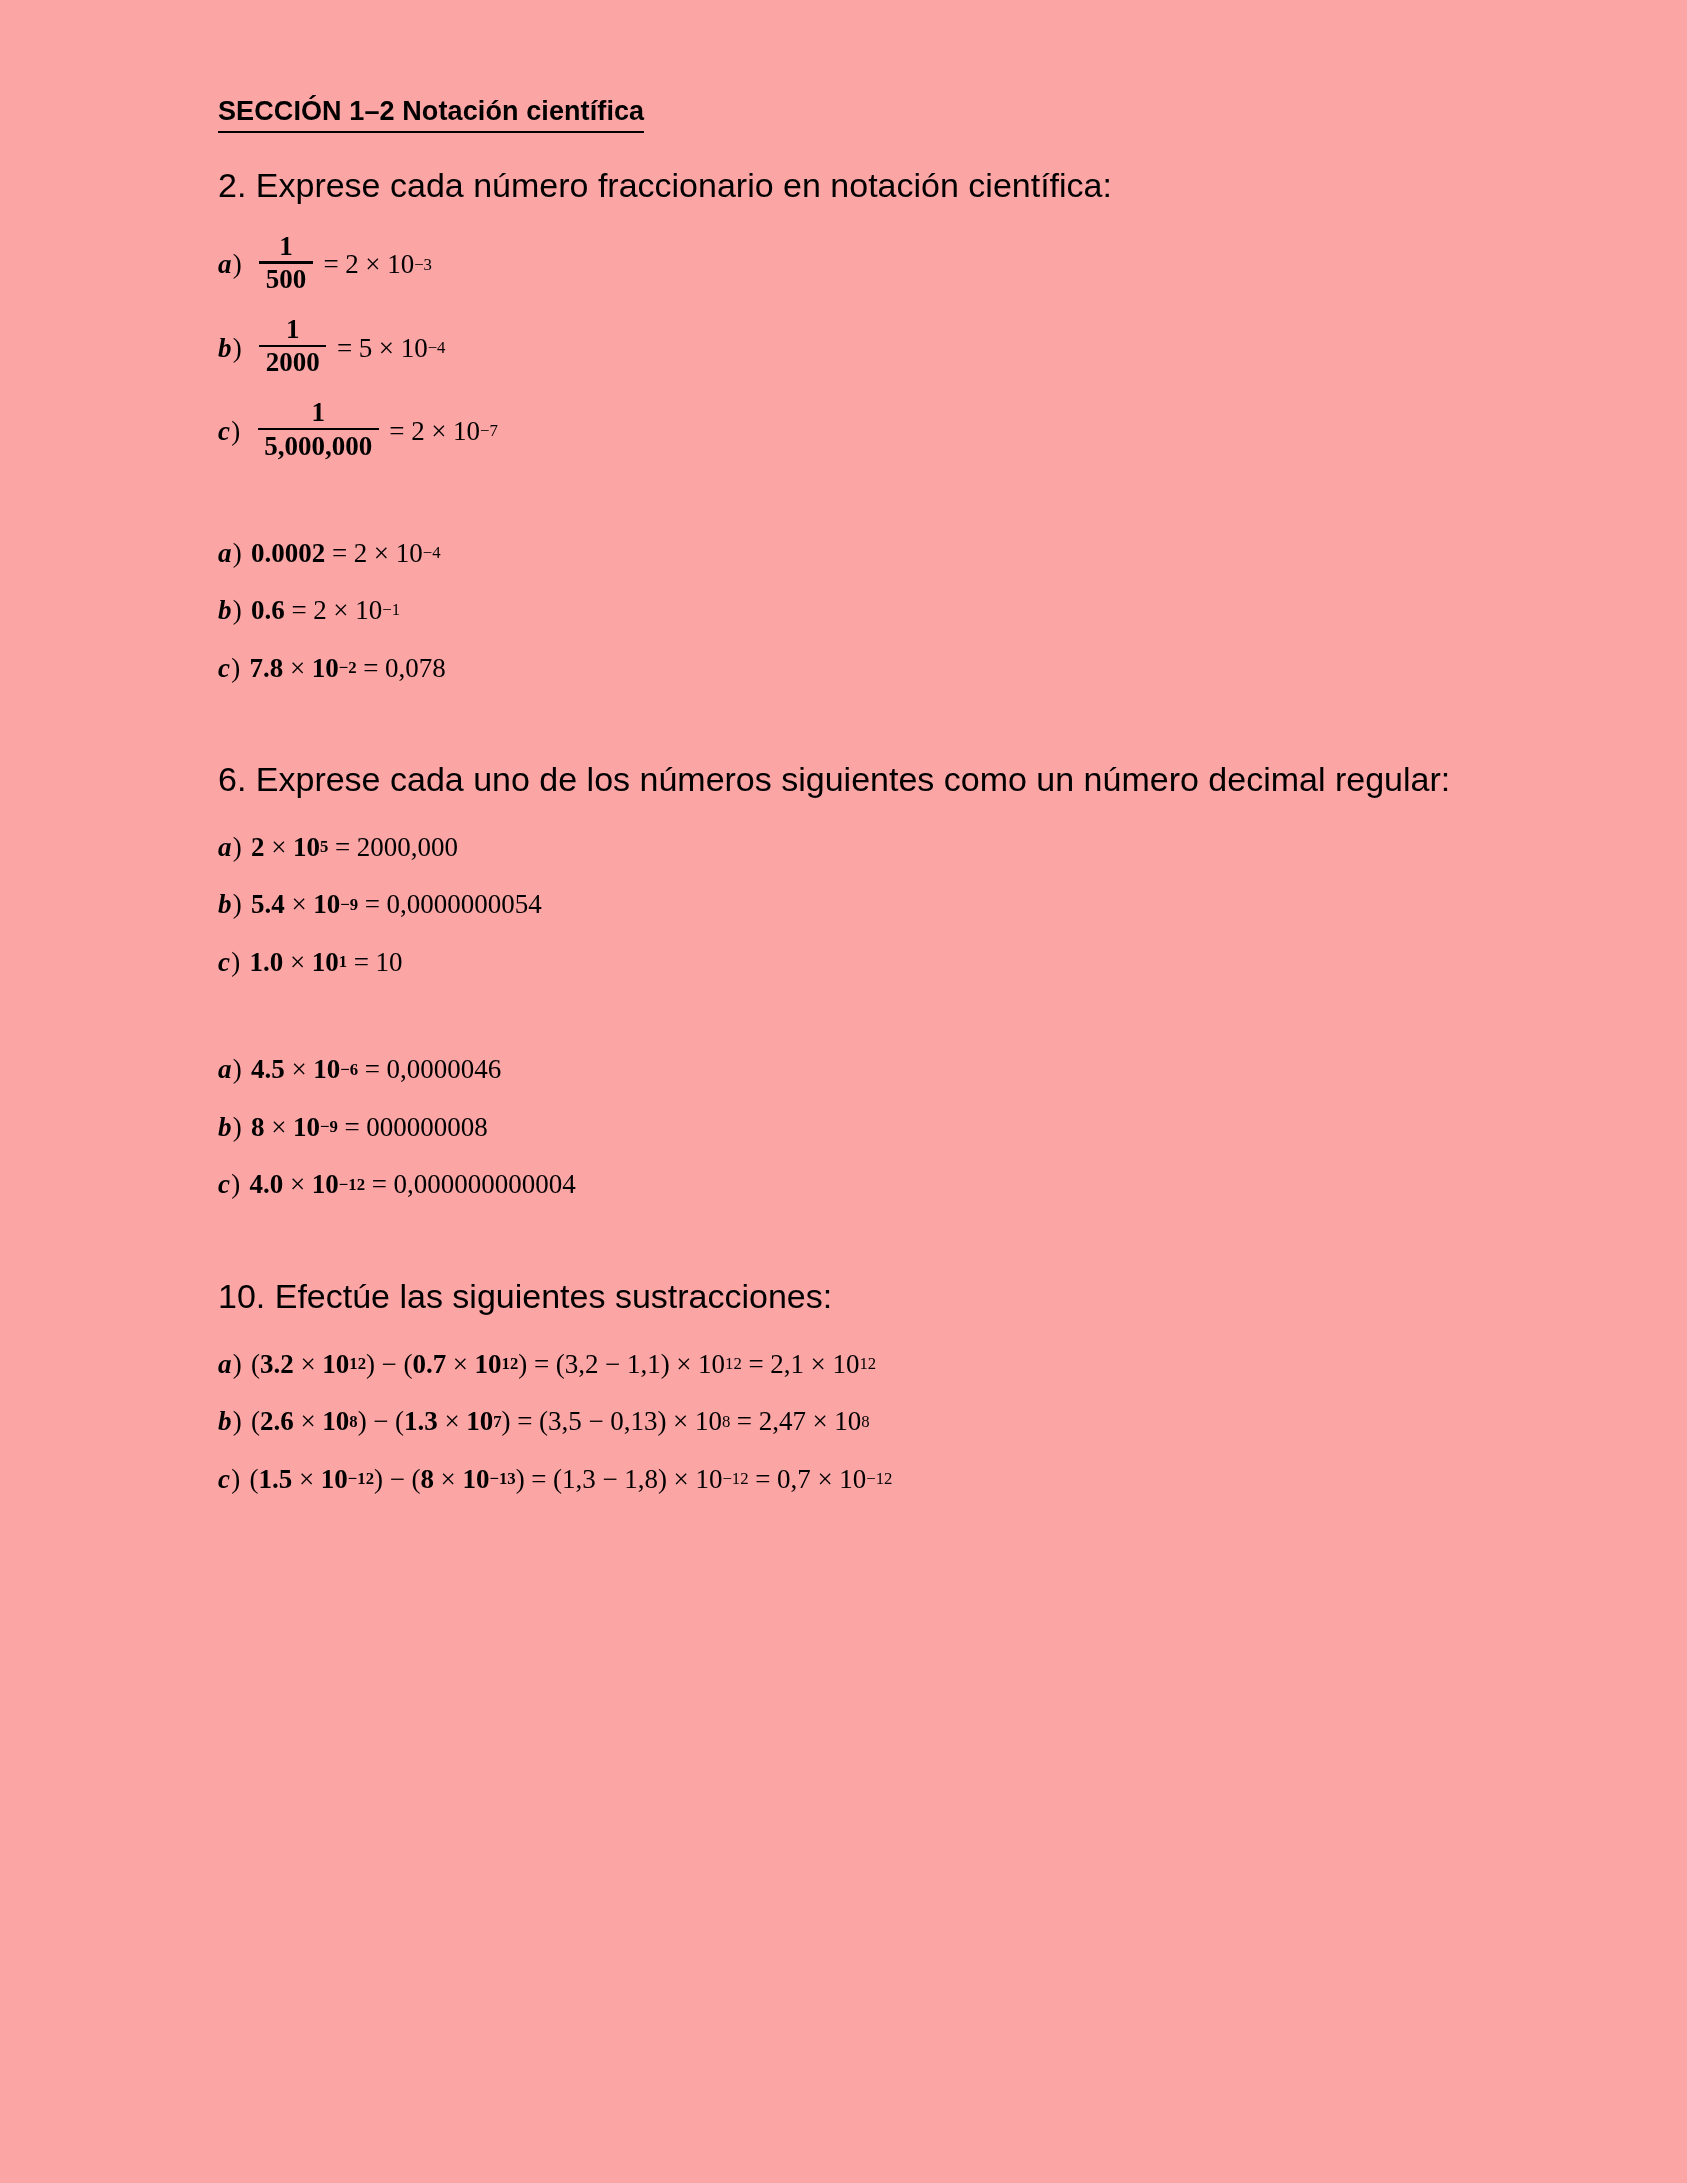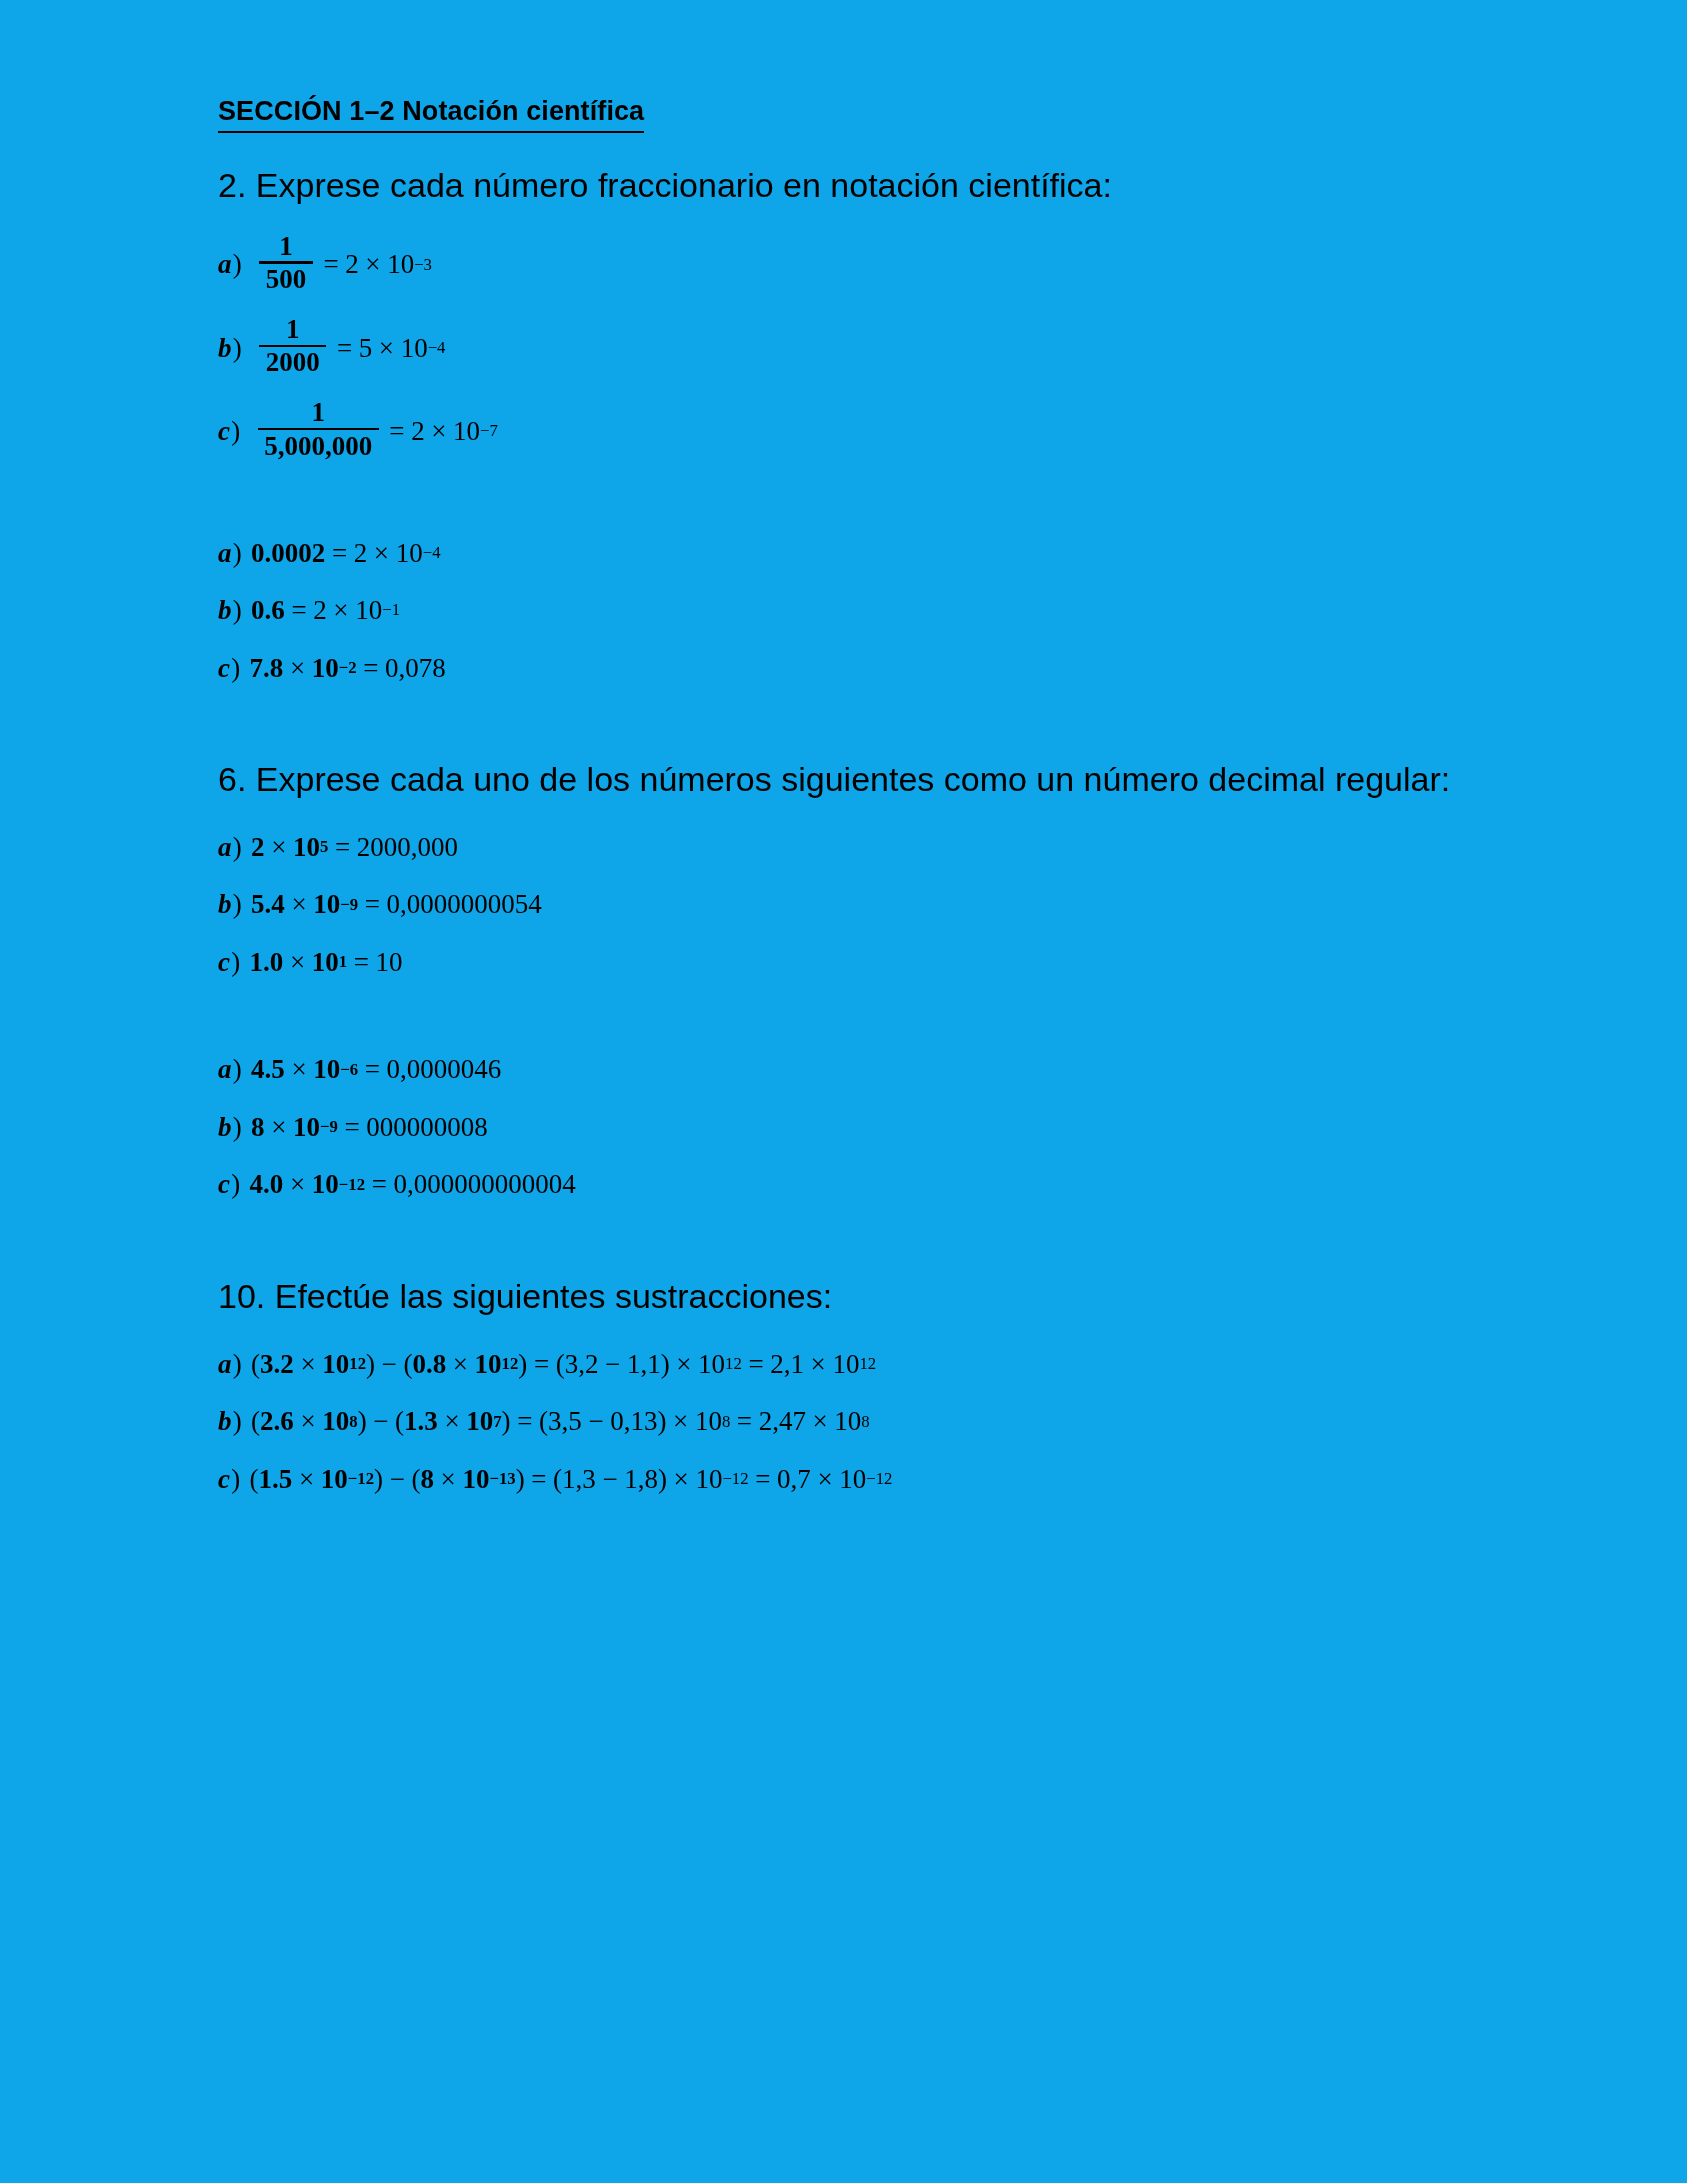--- a/index.html
+++ b/index.html
@@ -4,21 +4,21 @@
 <style>
   html, body {
     margin: 0;
     padding: 0;
     background: #ffffff;
   }
   .page {
     position: relative;
     width: 1687px;
     height: 2183px;
-    background: #0ea5e9;
+    background: #fca5a5;
     box-sizing: border-box;
     padding: 93px 198px 0 218px;
     font-family: "Liberation Sans", sans-serif;
     color: #000000;
     overflow: hidden;
   }
 
   
   .heading {
     font-family: "Liberation Sans", sans-serif;
@@ -302,21 +302,21 @@
       <span class="lbl">a</span>
         <span class="paren-lbl">)</span>
       <span class="r">(</span>
         <span class="b">3.2</span>
         <span class="op b">×</span>
         <span class="b">10</span>
         <sup class="b">12</sup>
         <span class="r">)</span>
       <span class="op r">−</span>
       <span class="r">(</span>
-        <span class="b">0.8</span>
+        <span class="b">0.7</span>
         <span class="op b">×</span>
         <span class="b">10</span>
         <sup class="b">12</sup>
         <span class="r">)</span>
       <span class="op r">=</span>
       <span class="r">(</span>
         <span class="r">3,2</span>
         <span class="op r">−</span>
         <span class="r">1,1</span>
         <span class="r">)</span>

